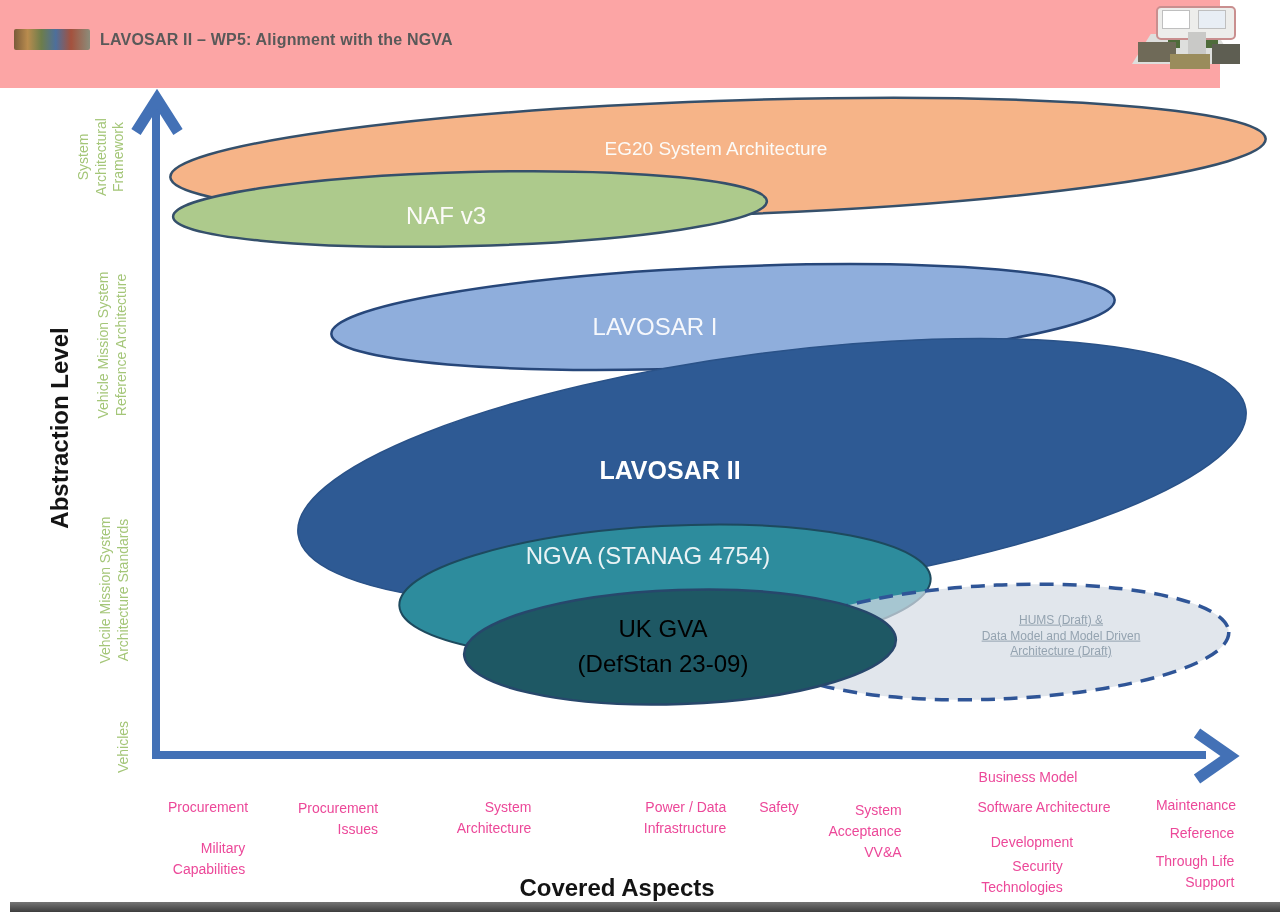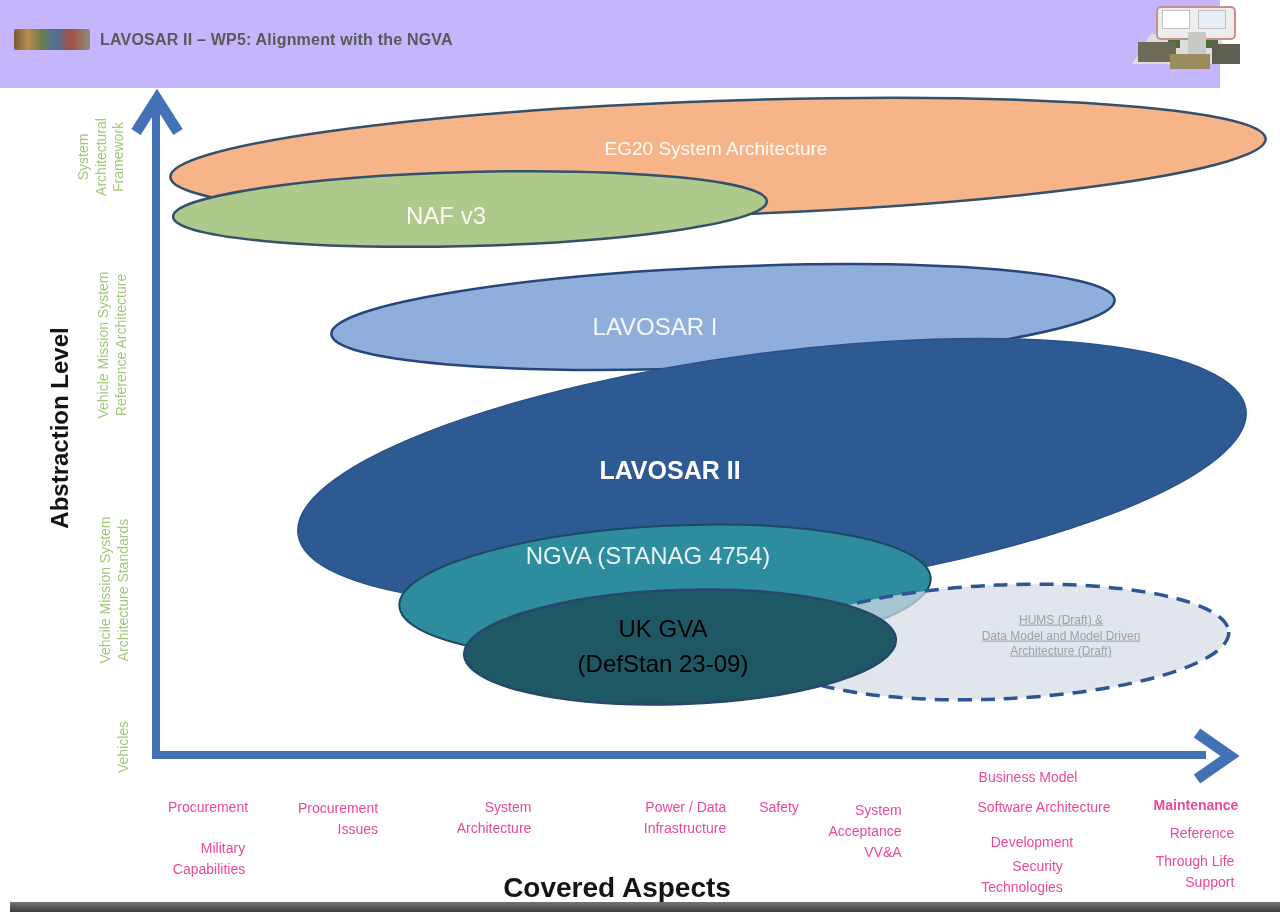--- a/index.html
+++ b/index.html
@@ -2,21 +2,21 @@
 <html><head>
 <meta charset="utf-8">
 <style>
   html,body{margin:0;padding:0;}
   body{
     width:1280px;height:912px;position:relative;overflow:hidden;
     background:#ffffff;font-family:"Liberation Sans",sans-serif;
   }
   #stage{position:absolute;inset:0;}
   
-  .header{position:absolute;left:0;top:0;width:1220px;height:88px;background:#c4b5fd;}
+  .header{position:absolute;left:0;top:0;width:1220px;height:88px;background:#fca5a5;}
   .logo-strip{position:absolute;left:14px;top:29px;width:76px;height:21px;border-radius:2px;
     background:linear-gradient(90deg,#7a5b3a 0%,#b98c4e 18%,#6d7d4b 36%,#4d6f9c 55%,#a4513d 75%,#8c8c7a 100%);}
   .header-title{position:absolute;left:100px;top:31px;font-size:16px;font-weight:bold;color:#595959;letter-spacing:.2px;}
   .collage{position:absolute;left:1128px;top:4px;width:112px;height:62px;}
   .collage .base{position:absolute;left:4px;top:30px;width:104px;height:30px;background:#DEDFDD;
     clip-path:polygon(0 100%,18% 0,82% 0,100% 100%);}
   .collage .frame{position:absolute;left:28px;top:2px;width:76px;height:30px;border:2px solid #C98F8F;border-radius:5px;background:#EDEDEB;}
   .collage .shot{position:absolute;top:6px;width:26px;height:17px;background:#fff;border:1px solid #BFBFBF;}
   .collage .shot.l{left:34px;}
   .collage .shot.r{left:70px;background:#E8EEF5;}
@@ -31,21 +31,21 @@
   
   #shape-layer{position:absolute;left:0;top:0;width:1280px;height:912px;}
   .ellipse-label{position:absolute;transform:translate(-50%,-50%);text-align:center;white-space:pre-line;}
   .xcat{position:absolute;transform:translate(-50%,-50%);text-align:right;white-space:pre-line;
     color:#ec4899;font-size:14px;line-height:1.5;}
   .ytick{position:absolute;transform:translate(-50%,-50%) rotate(-90deg);text-align:center;white-space:pre-line;
     color:#A4C678;font-size:14px;line-height:1.25;}
   .axis-title-y{position:absolute;left:60px;top:428px;transform:translate(-50%,-50%) rotate(-90deg);
     font-size:24px;font-weight:bold;color:#141414;white-space:nowrap;}
   .axis-title-x{position:absolute;left:617px;top:888px;transform:translate(-50%,-50%);
-    font-size:28px;font-weight:bold;color:#141414;white-space:nowrap;}
+    font-size:24px;font-weight:bold;color:#141414;white-space:nowrap;}
   .bottom-bar{position:absolute;left:10px;top:902px;width:1270px;height:10px;
     background:linear-gradient(#757575,#3D3D3D);}
 </style>
 </head>
 <body>
 
 <div id="stage">
 
   <svg id="shape-layer" viewBox="0 0 1280 912">
     <g id="ellipse-layer">
@@ -98,21 +98,21 @@
 Infrastructure</div>
       <div class="xcat" style="left: 779px; top: 807px;">Safety</div>
       <div class="xcat" style="left: 865px; top: 831px;">System
 Acceptance
 VV&amp;A</div>
       <div class="xcat" style="left: 1028px; top: 777px;">Business Model</div>
       <div class="xcat" style="left: 1044px; top: 807px;">Software Architecture</div>
       <div class="xcat" style="left: 1032px; top: 842px;">Development</div>
       <div class="xcat" style="left: 1022px; top: 877px;">Security
 Technologies</div>
-      <div class="xcat" style="left: 1196px; top: 805px; font-weight: bold;">Maintenance</div>
+      <div class="xcat" style="left: 1196px; top: 805px;">Maintenance</div>
       <div class="xcat" style="left: 1202px; top: 833px;">Reference</div>
       <div class="xcat" style="left: 1195px; top: 872px;">Through Life
 Support</div>
     </div>
 
   <div class="axis-title-y">Abstraction Level</div>
   <div class="axis-title-x">Covered Aspects</div>
 
   <div class="header">
     <div class="logo-strip"></div>

